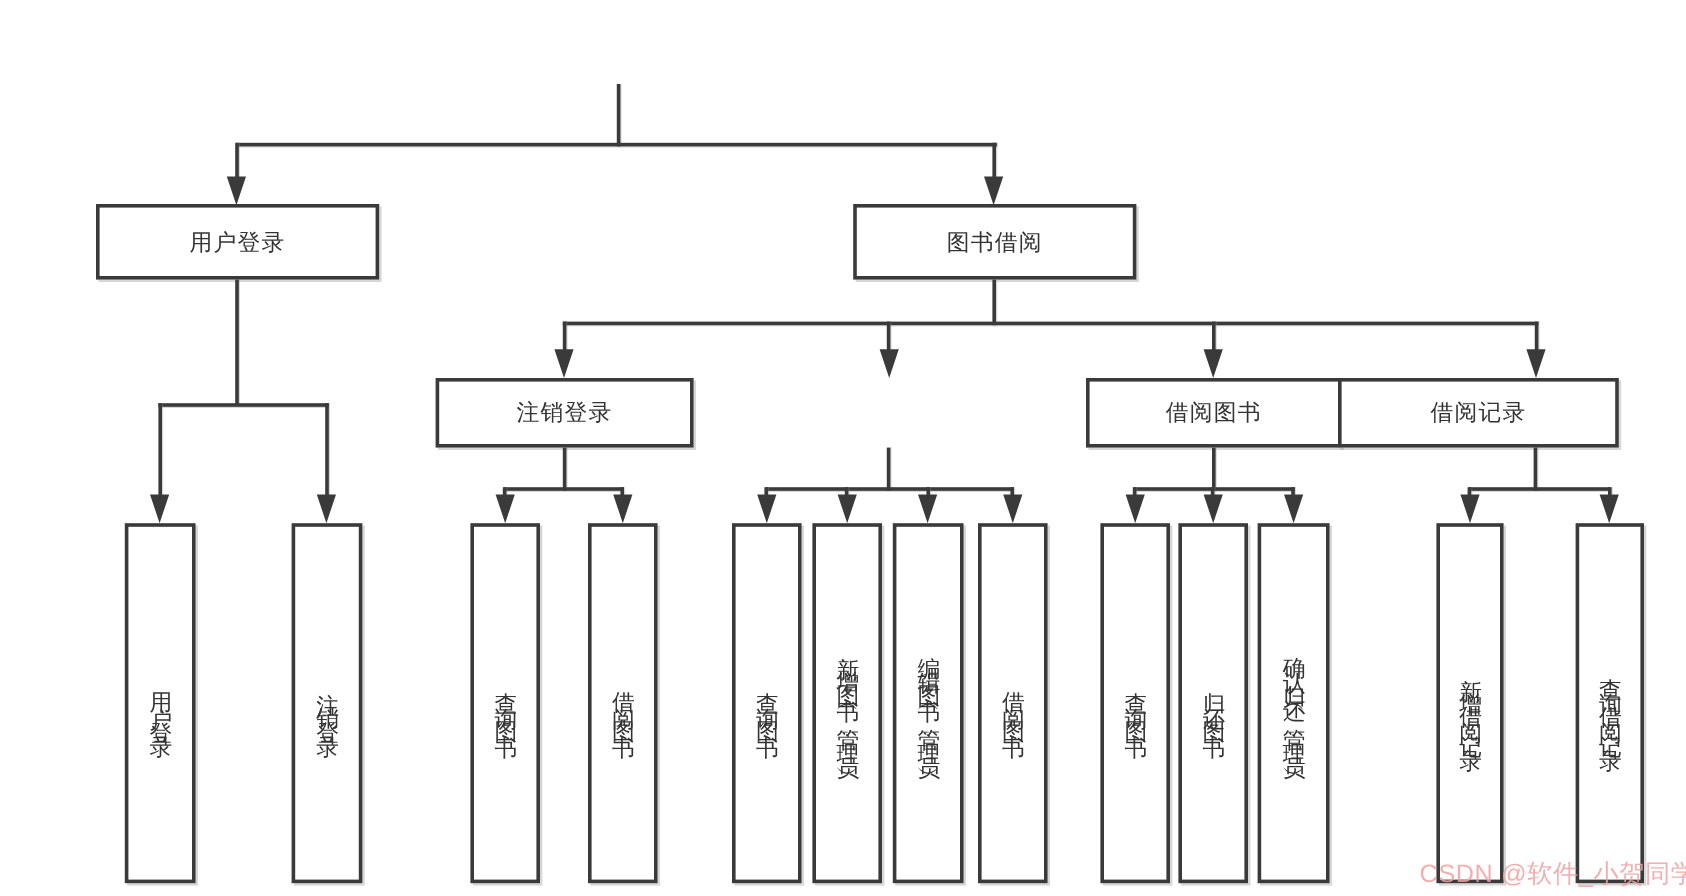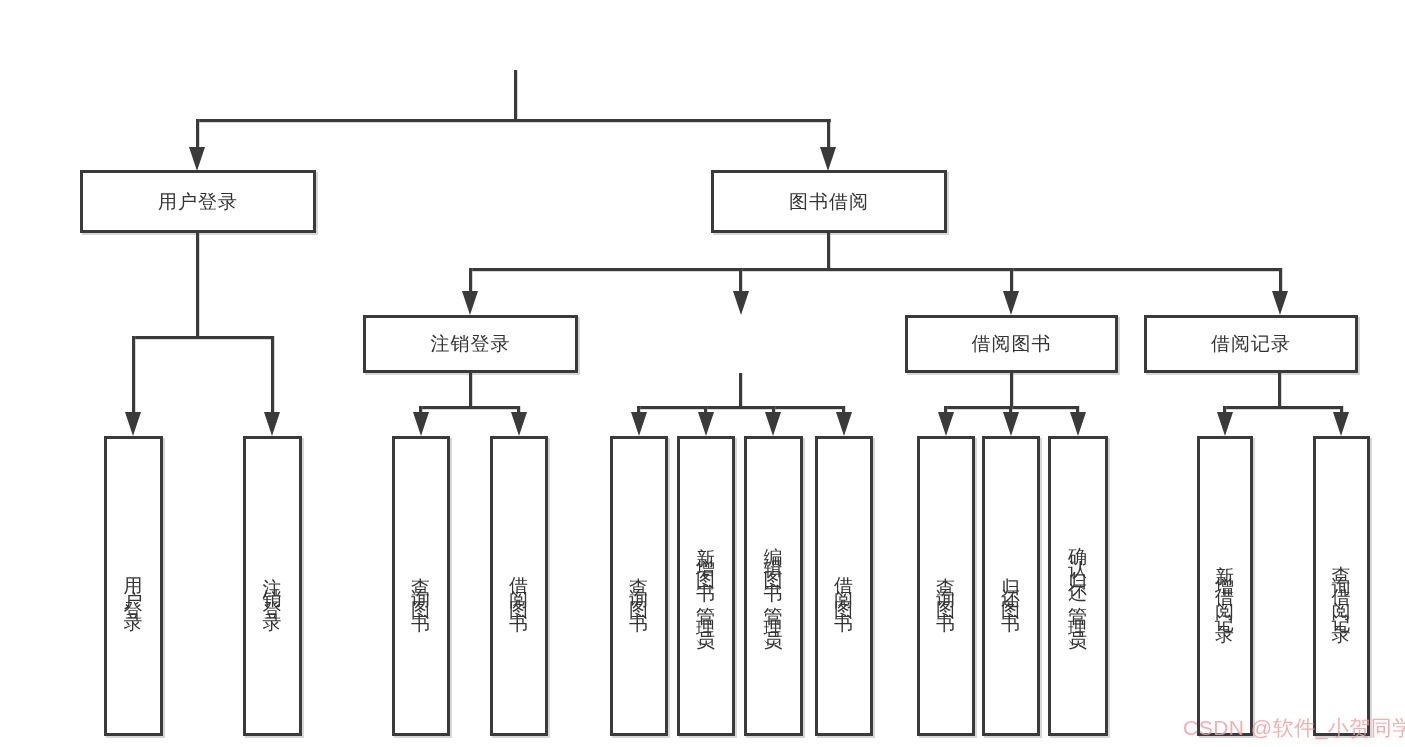--- a/index.html
+++ b/index.html
@@ -61,21 +61,21 @@
   <div class="box" style="left:711px;top:170px;width:236px;height:63px">
     <span class="lbl">图书借阅</span>
   </div>
 
   <div class="box" style="left:363px;top:315px;width:215px;height:58px">
     <span class="lbl">注销登录</span>
   </div>
   <div class="box" style="left:905px;top:315px;width:213px;height:58px">
     <span class="lbl">借阅图书</span>
   </div>
-  <div class="box" style="left:1144px;top:315px;width:214px;height:58px">
+  <div class="box" style="left:1115px;top:315px;width:234px;height:58px">
     <span class="lbl">借阅记录</span>
   </div>
 
   <div class="box leaf" style="left:104px;top:436px;width:59px;height:300px">
     <span class="vlbl">用户登录</span>
   </div>
   <div class="box leaf" style="left:243px;top:436px;width:59px;height:300px">
     <span class="vlbl">注销登录</span>
   </div>
 

